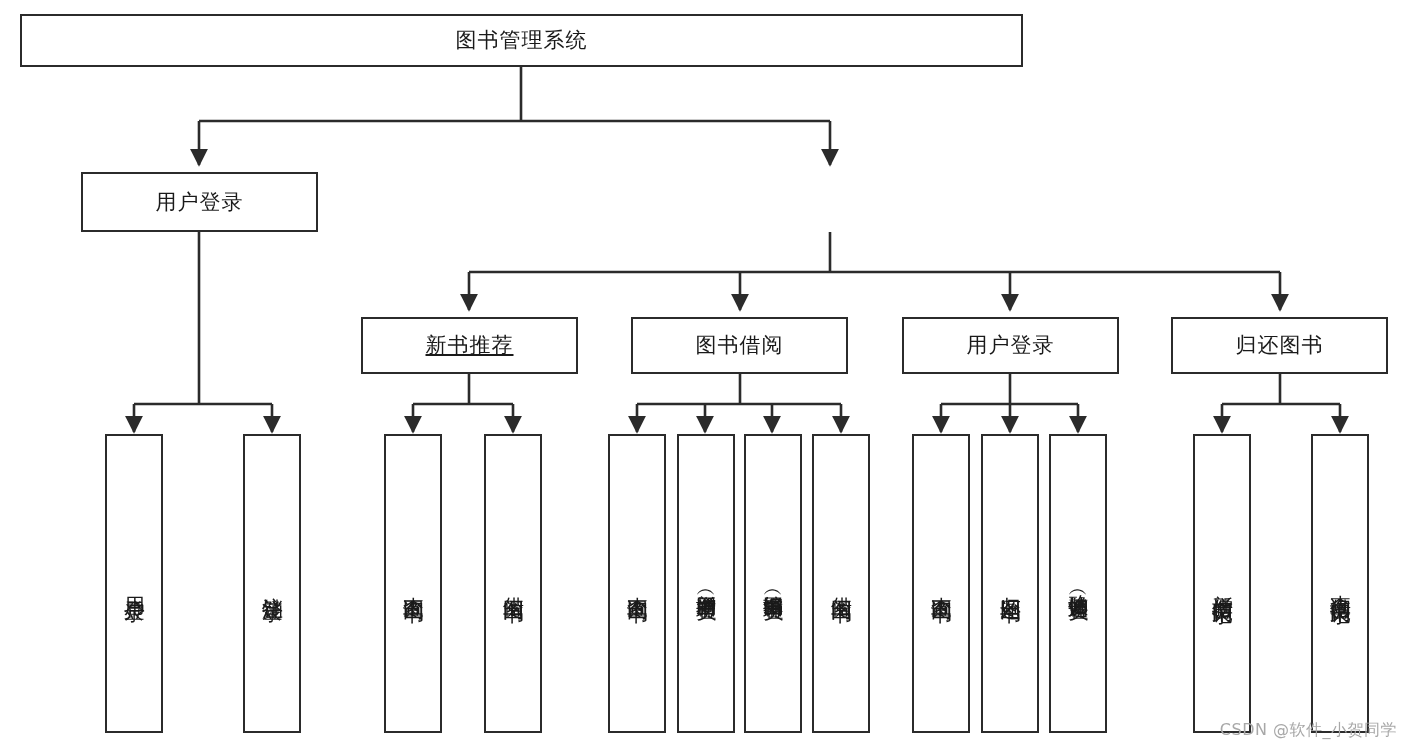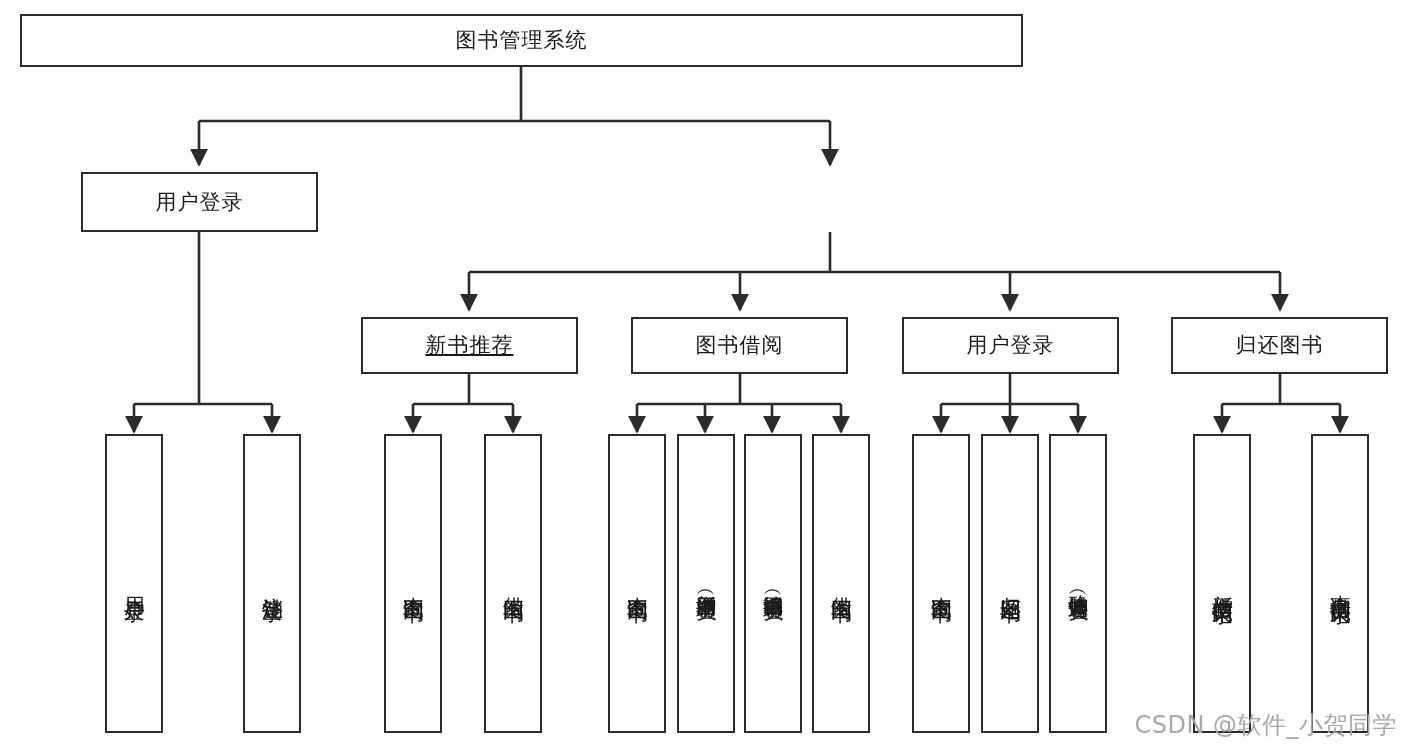--- a/index.html
+++ b/index.html
@@ -50,21 +50,21 @@
     line-height: 1.18;
     letter-spacing: 2px;
     padding: 4px 0;
     white-space: nowrap;
   }
   .node-v.tight { letter-spacing: 1px; font-size: 20px; }
   .watermark {
     position: absolute;
     right: 8px;
     bottom: 6px;
-    font-size: 24px;
+    font-size: 16px;
     color: #a8a8a8;
     letter-spacing: 0.5px;
     white-space: nowrap;
     font-family: "DejaVu Sans", "Liberation Sans", sans-serif;
   }
 </style>
 </head>
 <body>
 
 <div id="diagram-root">

